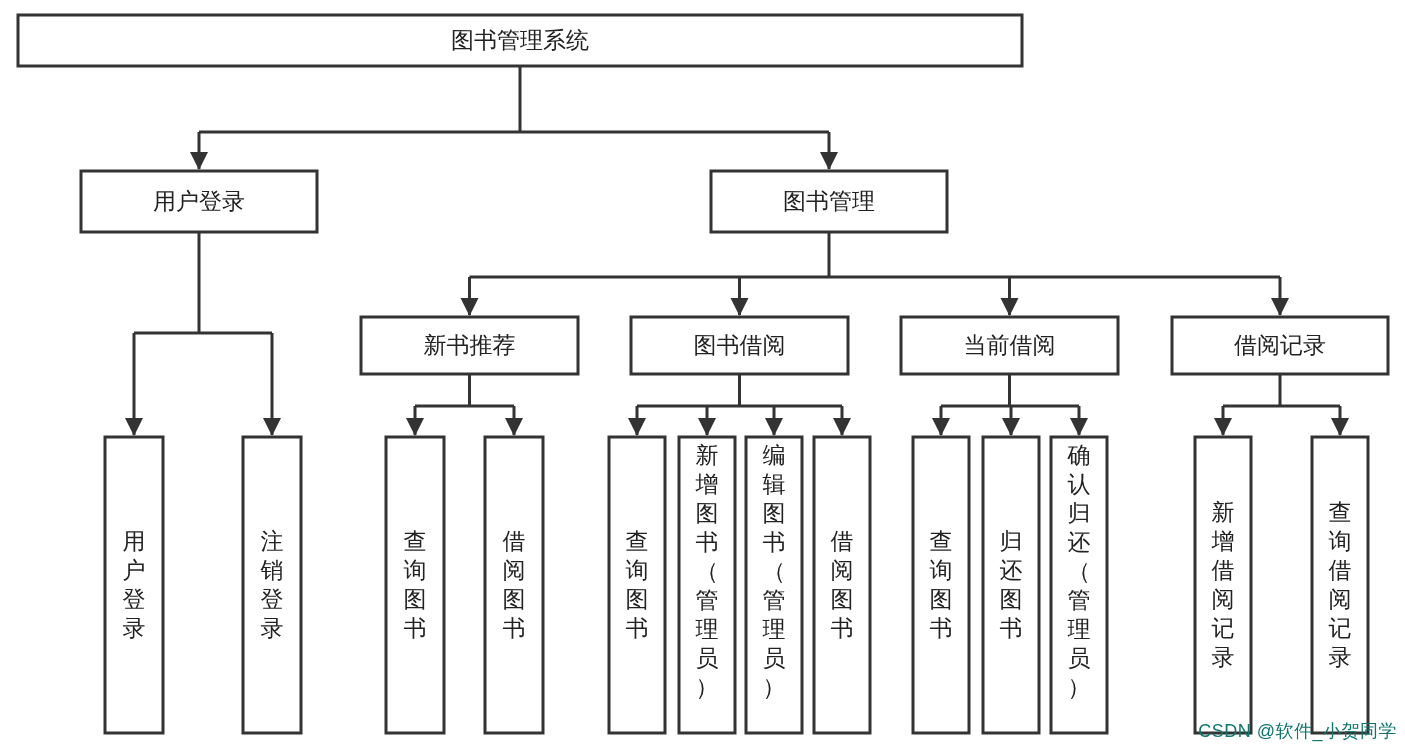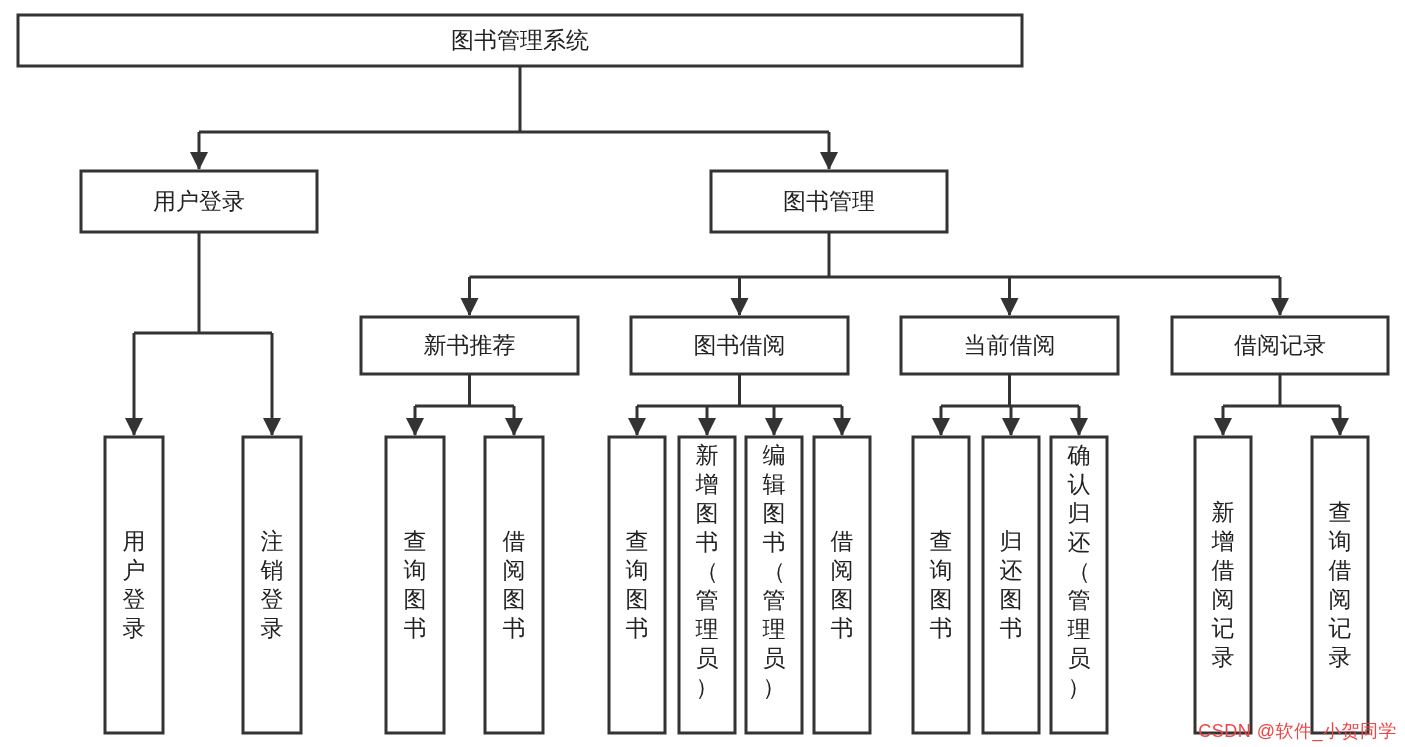--- a/index.html
+++ b/index.html
@@ -53,21 +53,21 @@
   .arrow-head {
     fill: #333333;
     stroke: none;
   }
   .watermark {
     position: absolute;
     right: 8px;
     bottom: 4px;
     font-family: "Liberation Sans", "DejaVu Sans", sans-serif;
     font-size: 18px;
-    color: #ef4444;
+    color: #0f766e;
     letter-spacing: 0.5px;
     white-space: nowrap;
     user-select: none;
   }
 </style>
 </head>
 <body>
 
 <div id="diagram-root">
   <svg class="flow" viewBox="0 0 1405 747">

